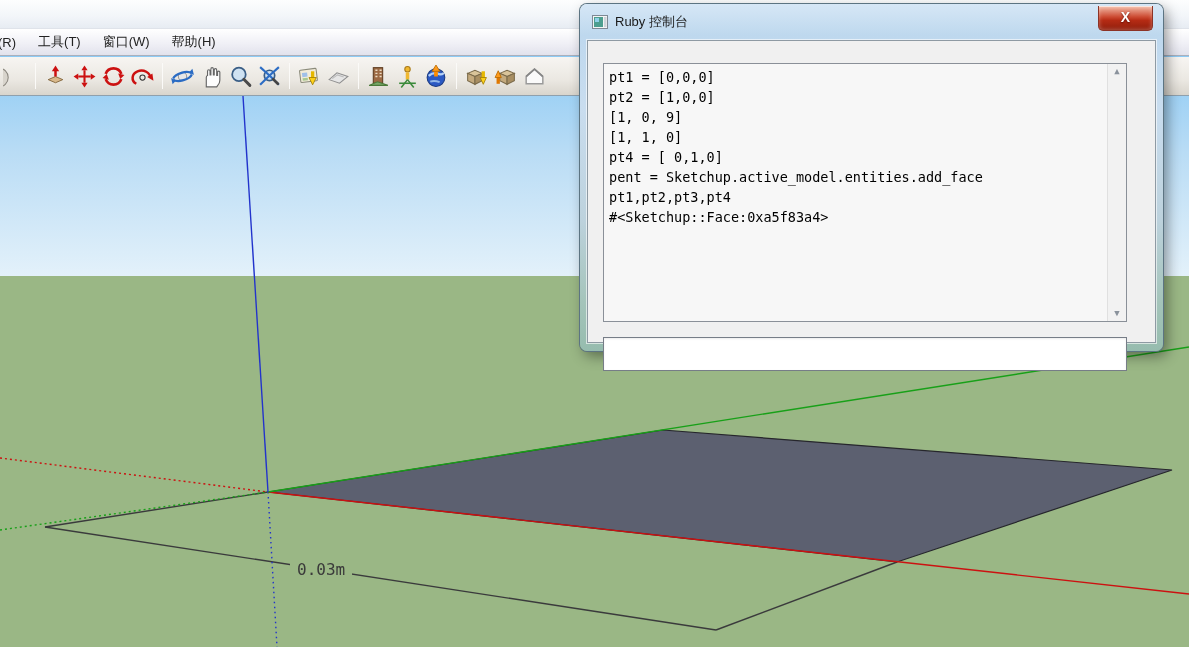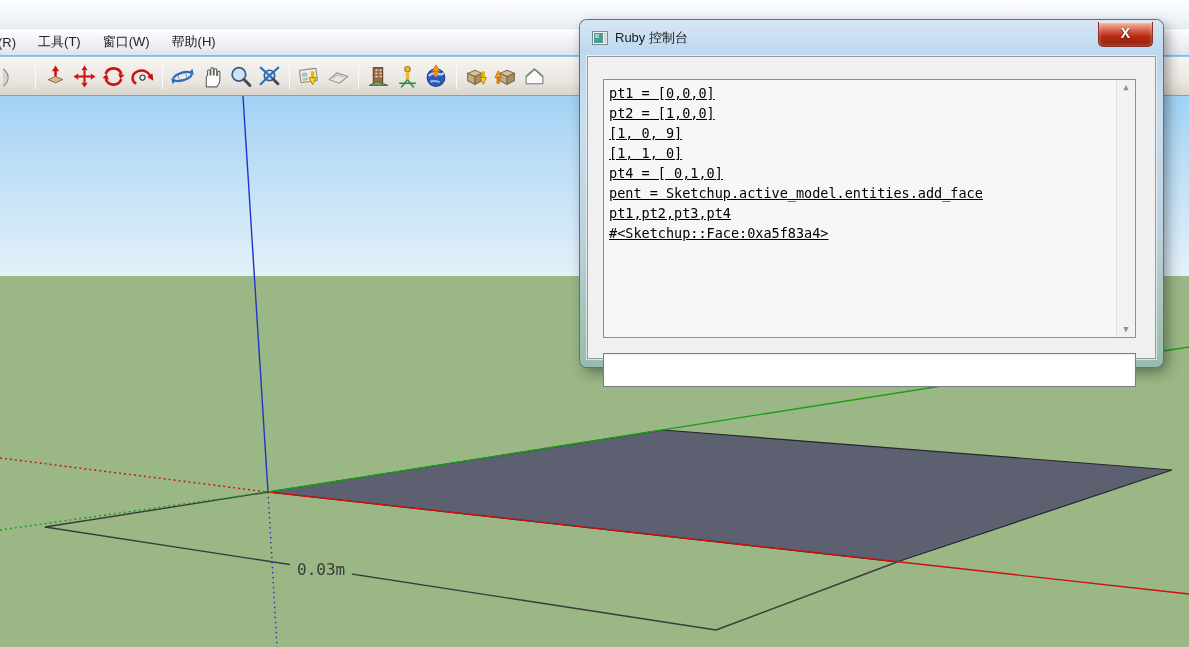--- a/index.html
+++ b/index.html
@@ -23,40 +23,40 @@
   .toolbar { position:absolute; left:0; top:57px; width:100%; height:39px;
     background:linear-gradient(180deg,#f7f5f2 0%,#ebe8e2 60%,#d9d5cd 100%);
     border-bottom:1px solid #8fa0ad; display:flex; align-items:center;
     padding-left:1px; }
   .tb-icon { width:27px; height:27px; display:flex; align-items:center;
     justify-content:center; margin:0 1px; border-radius:3px; }
   .tb-sep { width:1px; height:26px; background:#b4b0a8;
     border-right:1px solid #fbfaf8; margin:0 5px; }
 
   
-  .dialog { position:absolute; left:580px; top:20px; width:583px; height:347px;
+  .dialog { position:absolute; left:580px; top:4px; width:583px; height:347px;
     border-radius:7px;
     background:linear-gradient(180deg,#d6e7f6 0%,#bed8ee 9%,#c9ddef 30%,#bdd2dd 62%,#a4c4ba 86%,#96bcae 100%);
     box-shadow:0 0 0 1px #5c7482, 4px 5px 14px rgba(0,0,0,0.42);
     padding:36px 7px 8px 7px; }
   .dialog-titlebar { position:absolute; left:0; top:0; width:100%; height:36px;
     display:flex; align-items:center; padding:0 12px; }
   .dialog-title { font-size:13px; color:#1a1a1a; margin-left:7px; }
   .titlebar-icon { width:16px; height:14px; flex:0 0 auto; }
   .close-btn { position:absolute; top:2px; right:10px; width:55px; height:25px;
     background:linear-gradient(180deg,#f6c2ae 0%,#e3907b 18%,#cc4b33 45%,#b52b14 60%,#8f1e0c 100%);
     border:1px solid #8c3326; border-top:none;
     border-radius:0 0 5px 5px;
     box-shadow:inset 0 1px 0 rgba(255,255,255,0.55), inset 0 0 4px rgba(255,230,220,0.4);
     color:#fff; font-weight:bold; font-size:14px; line-height:23px;
     text-align:center; cursor:pointer;
     text-shadow:0 1px 2px rgba(60,0,0,0.7); }
   .dialog-client { width:100%; height:100%; background:#f0f0f0;
     border:1px solid #8e9aa3; box-shadow:0 0 0 1px rgba(255,255,255,0.6);
-    padding:22px 19px 10px 15px;text-decoration:underline; }
+    padding:22px 28px 10px 15px; }
   .console-output { position:relative; width:100%; height:259px;
     background:#f7f7f7; border:1px solid #8a9098;
     font-family:"DejaVu Sans Mono","Liberation Mono",monospace;
     font-size:13.5px; line-height:20px; color:#000;
     padding:3px 24px 3px 5px; overflow:hidden; }
   .scrollbar { position:absolute; right:0; top:0; width:19px; height:100%;
     background:#f2f2f2; border-left:1px solid #e0e0e0;
     display:flex; flex-direction:column; justify-content:space-between;
     align-items:center; padding:3px 0; }
   .scroll-arrow { font-size:9px; color:#8a929c; line-height:9px; cursor:pointer; }

